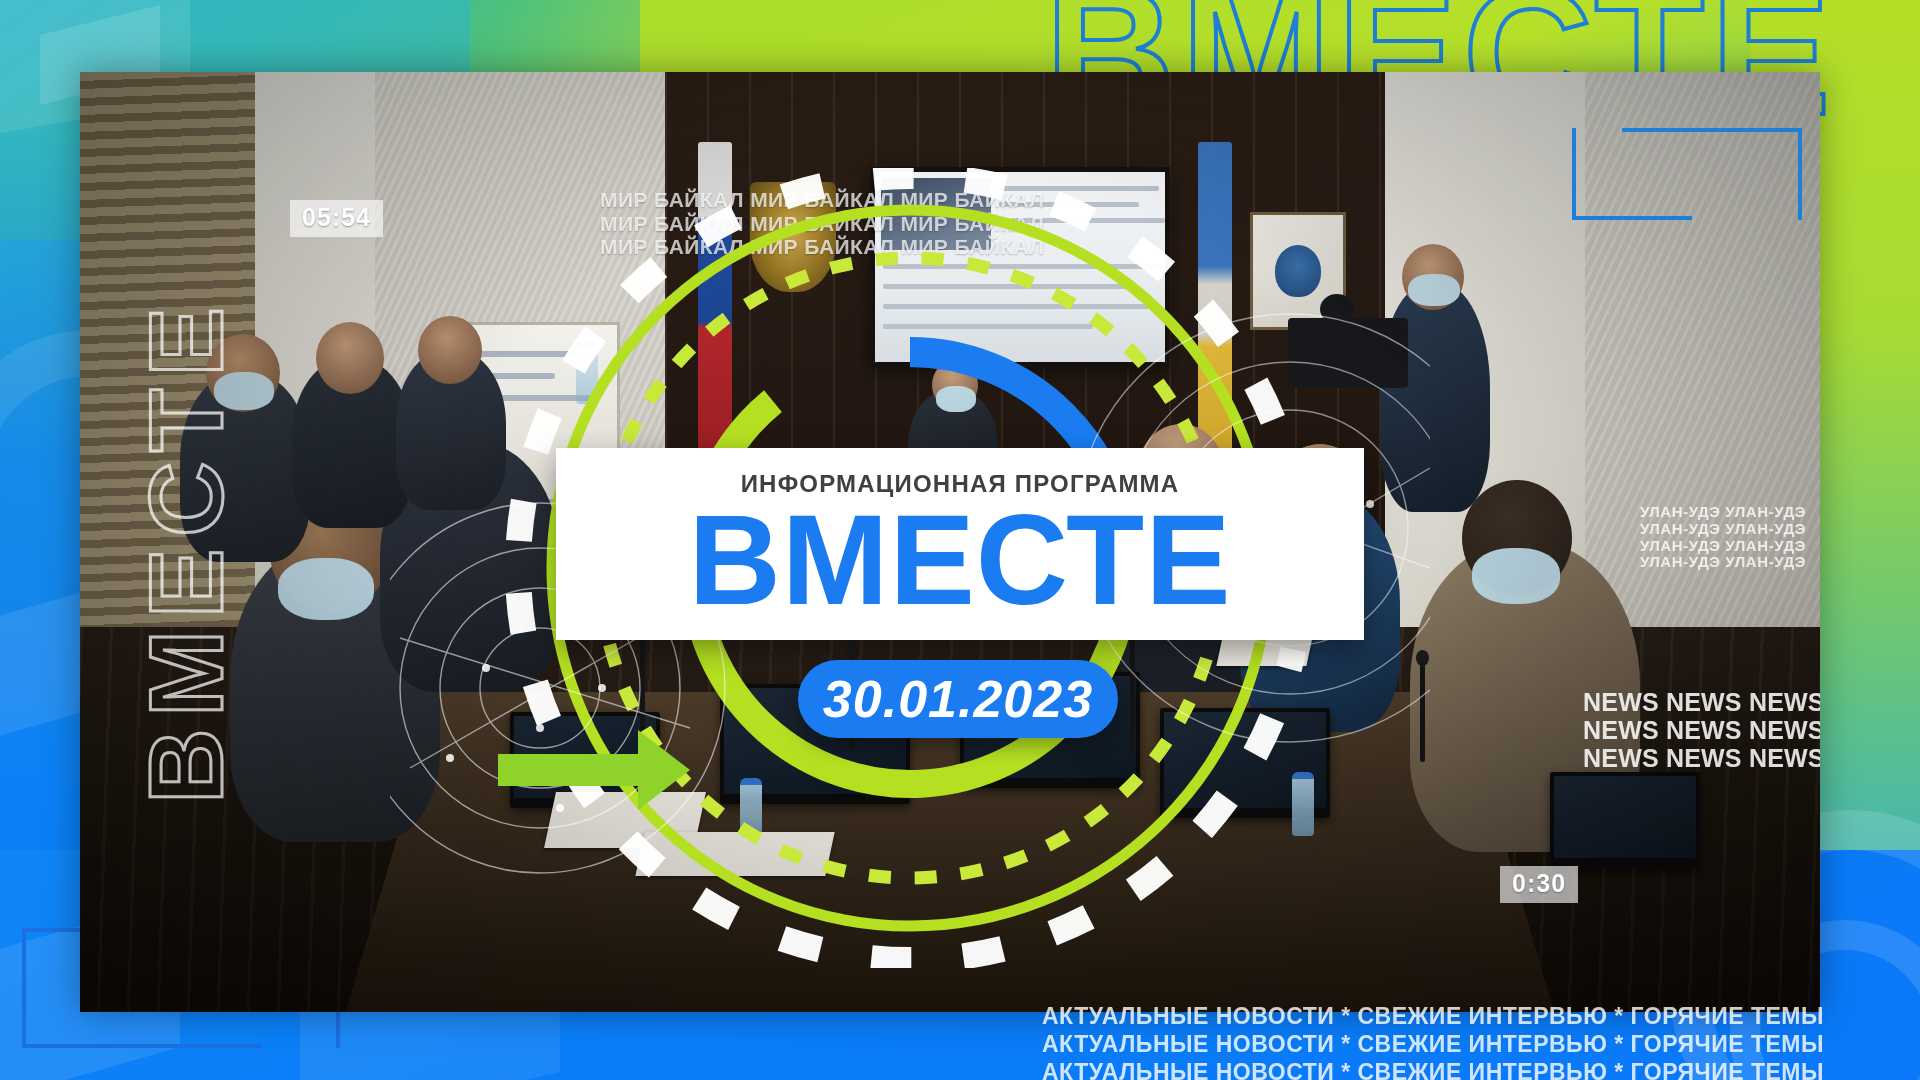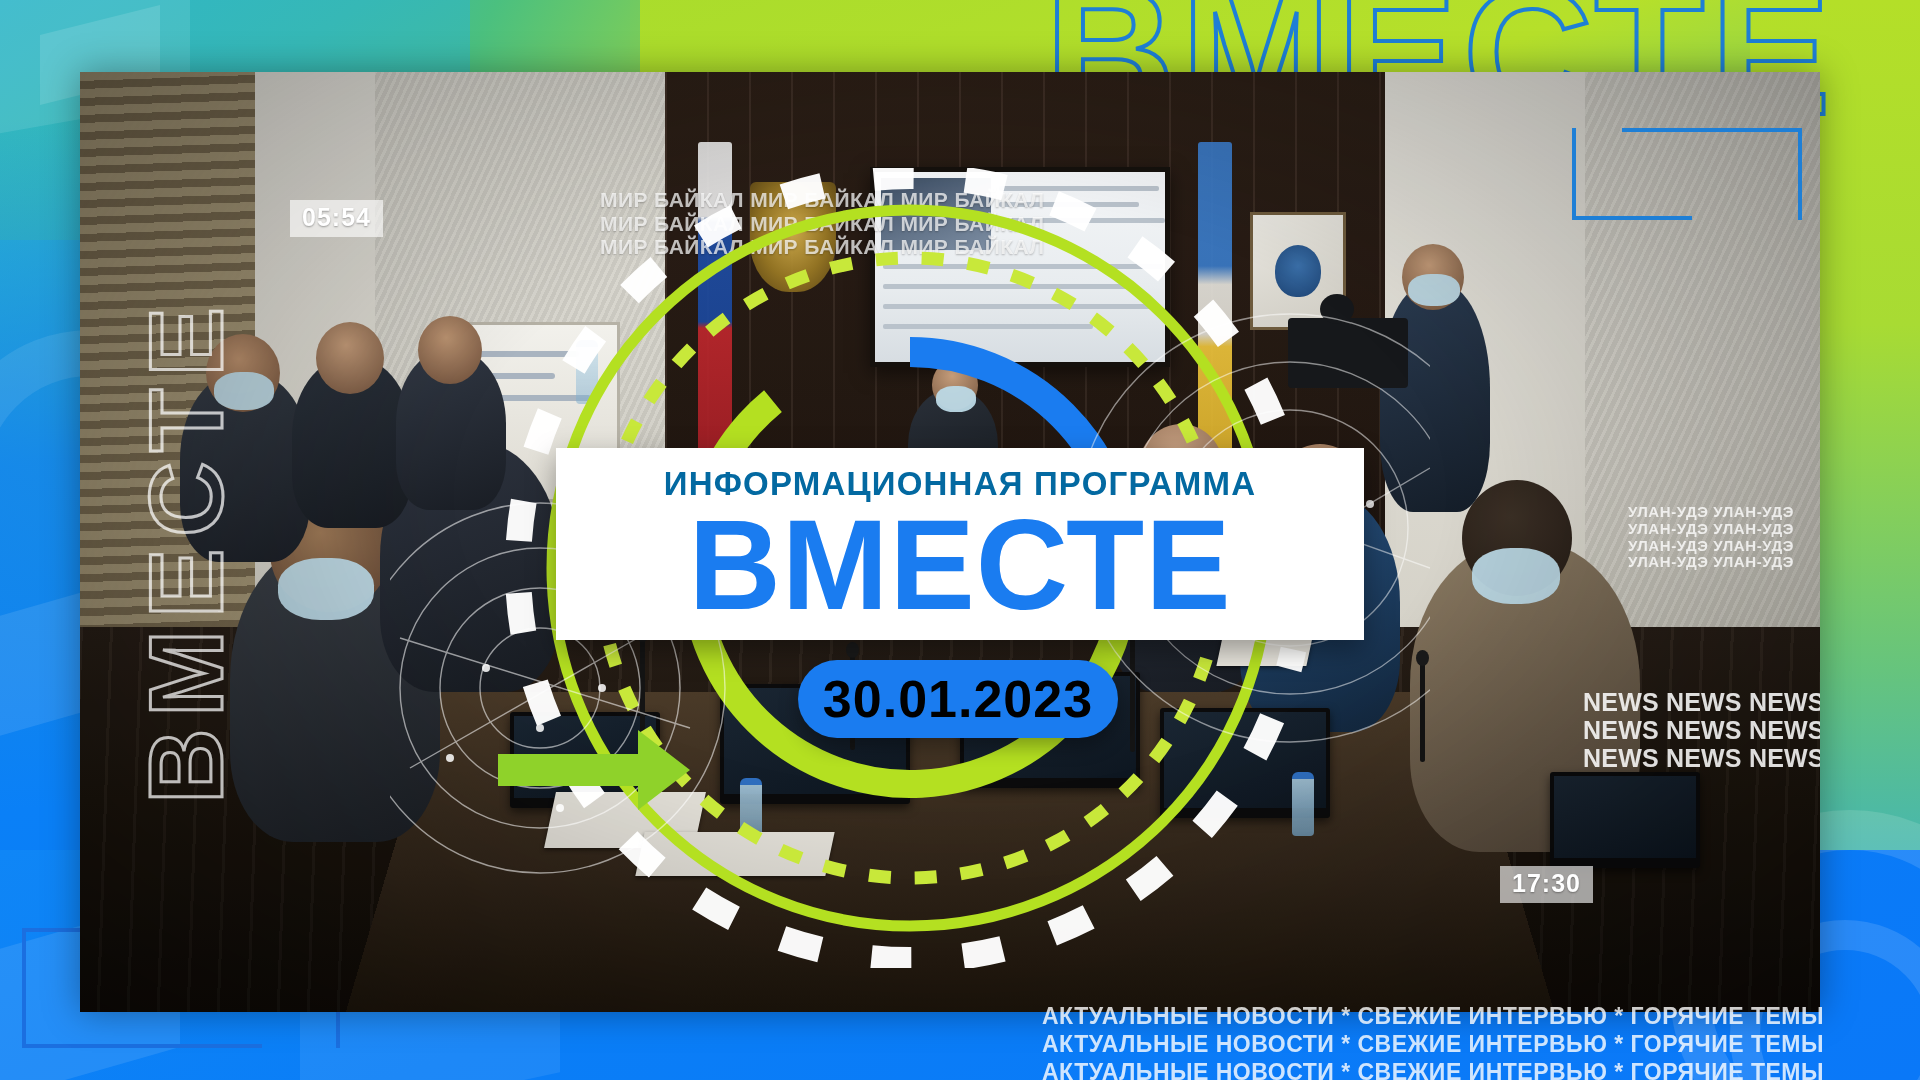--- a/index.html
+++ b/index.html
@@ -214,21 +214,21 @@
   
   .wm{
     position:absolute; font-weight:700; white-space:pre; pointer-events:none;
     line-height:1.12; font-family:"Liberation Sans",sans-serif;
   }
   .wm-baikal{
     left:520px; top:116px; font-size:21px; color:rgba(255,255,255,.72);
     letter-spacing:.4px; text-shadow:0 1px 2px rgba(0,0,0,.25);
   }
   .wm-ulan{
-    right:26px; top:432px; font-size:15px; color:rgba(255,255,255,.78);
+    right:14px; top:432px; font-size:15px; color:rgba(255,255,255,.78);
     letter-spacing:.6px; text-align:right;
   }
   .wm-news{
     left:1503px; top:616px; font-size:25px; color:rgba(255,255,255,.86);
     letter-spacing:.2px;
   }
   .wm-vertical{
     position:absolute; left:-148px; top:418px;
     transform:rotate(-90deg); transform-origin:center;
     font-size:104px; font-weight:700; letter-spacing:12px;
@@ -249,34 +249,34 @@
   .rings{ position:absolute; left:390px; top:168px; width:1040px; height:800px; pointer-events:none; }
 
   
   .titlecard{
     position:absolute; left:556px; top:448px; width:808px; height:192px;
     background:#ffffff;
     box-shadow:0 10px 26px rgba(0,0,0,.35);
     display:flex; flex-direction:column; align-items:center; justify-content:center;
   }
   .title-sub{
-    font-size:33px; font-weight:700; letter-spacing:1.2px; color:#0369a1;
+    font-size:24px; font-weight:700; letter-spacing:1.2px; color:#404040;
     margin-top:2px;
   }
   .title-main{
     font-size:128px; font-weight:700; letter-spacing:1px; color:#1a7cf0;
     line-height:.93; margin-top:2px;
   }
   .datepill{
     position:absolute; left:798px; top:660px; width:320px; height:78px;
     background:#1a7cf0; border-radius:39px;
     display:flex; align-items:center; justify-content:center;
     box-shadow:0 8px 20px rgba(0,0,0,.32);
   }
-  .datepill span{ color:#000000; font-size:52px; font-weight:700; letter-spacing:1px; }
+  .datepill span{ color:#ffffff; font-size:52px; font-weight:700; letter-spacing:1px;font-style:italic; }
 
   
   .ticker{
     position:absolute; right:96px; bottom:-6px;
     text-align:right; line-height:1.22;
     font-size:23px; font-weight:700; letter-spacing:.5px;
     color:rgba(255,255,255,.80);
     white-space:pre; pointer-events:none;
   }
 </style>
@@ -416,21 +416,21 @@
 NEWS NEWS NEWS NEWS
 NEWS NEWS NEWS NEWS</div>
       <div class="wm-vertical">ВМЕСТЕ</div>
 
       <div class="bracket-tr"></div>
       <div class="bracket-tr2"></div>
     </div>
   </div>
 
   <div class="tc tc-tl">05:54</div>
-  <div class="tc tc-br">17:30</div>
+  <div class="tc tc-br">0:30</div>
 
   <svg class="rings" viewBox="0 0 1040 800">
 
     <circle cx="520" cy="400" r="358" fill="none" stroke="#b4e021" stroke-width="11"></circle>
 
     <circle cx="520" cy="400" r="310" fill="none" stroke="#c8e83a" stroke-width="13" stroke-dasharray="22 24" stroke-linecap="butt"></circle>
 
     <circle cx="520" cy="400" r="216" fill="none" stroke="#b4e021" stroke-width="28" stroke-dasharray="1050 310" transform="rotate(-48 520 400)"></circle>
 
     <path d="M 520 184 A 216 216 0 0 1 736 400" fill="none" stroke="#1a7cf0" stroke-width="30" stroke-linecap="butt"></path>

